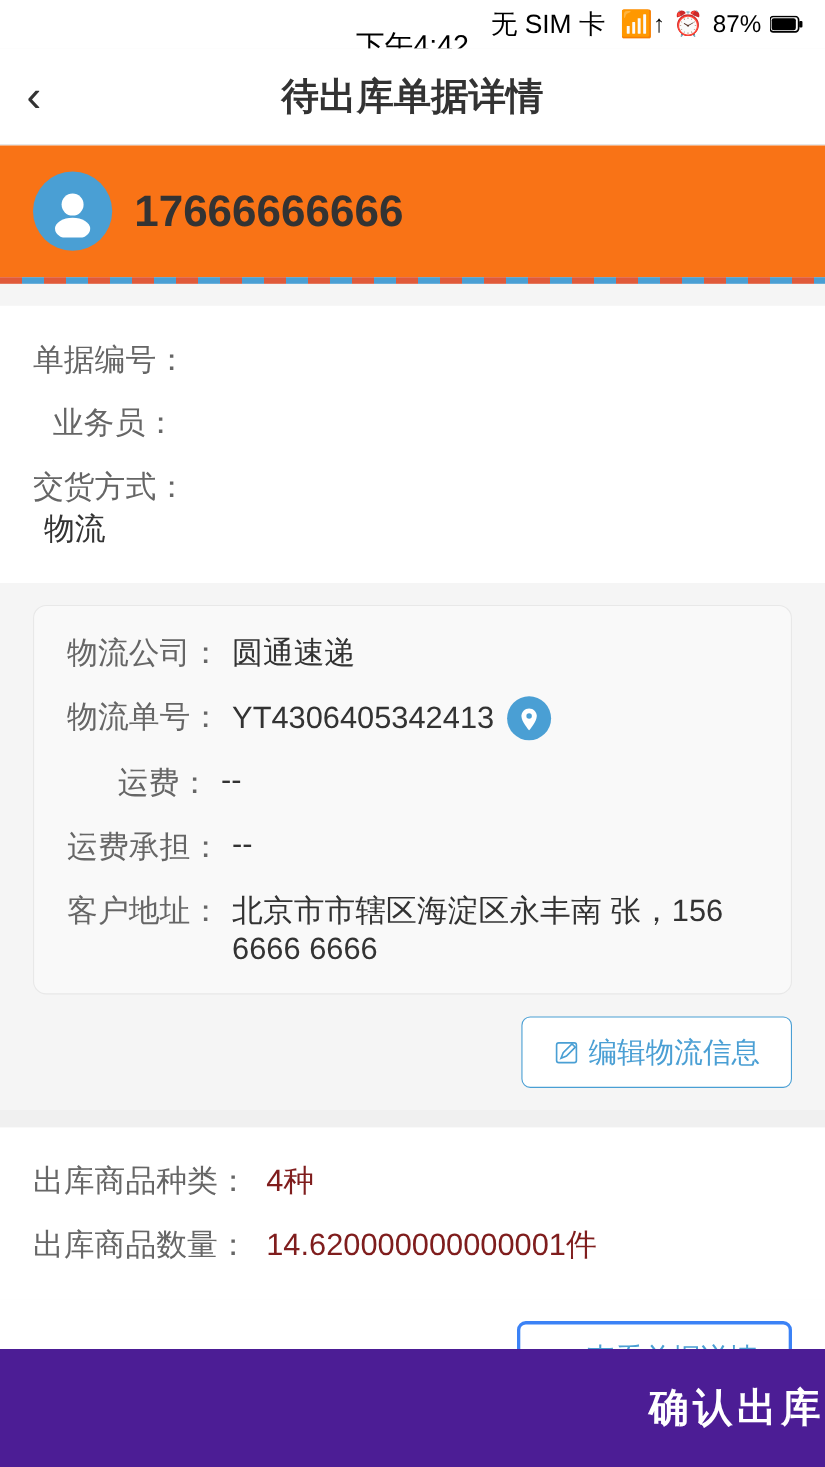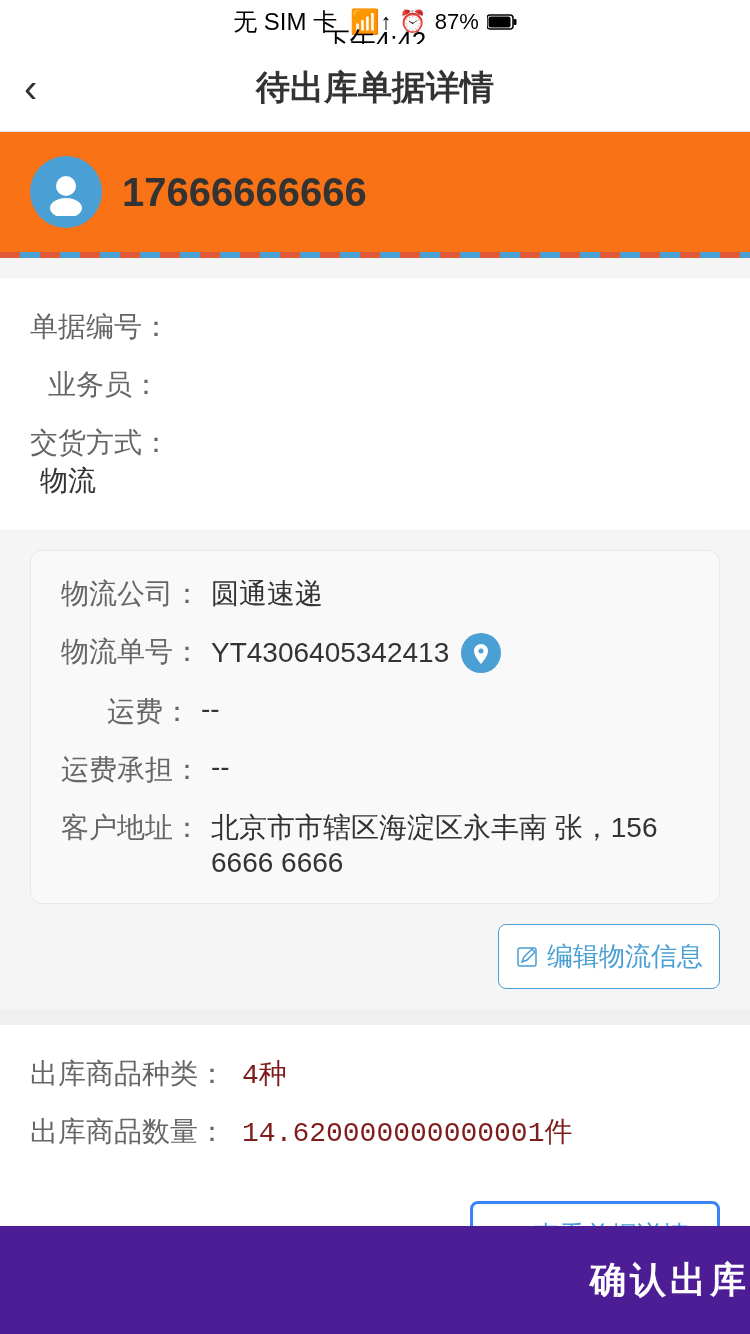--- a/index.html
+++ b/index.html
@@ -12,21 +12,21 @@
       position: relative;
     }
 
     
     .status-bar {
       width: 750px;
       height: 44px;
       background: #fff;
       display: flex;
       align-items: center;
-      justify-content: center;
+      justify-content: flex-end;
       padding: 0 20px;
     }
     .status-left {
       font-size: 24px;
       font-weight: 500;
       color: #000;
     }
     .status-center {
       font-size: 26px;
       font-weight: 500;
@@ -182,21 +182,21 @@
     .edit-logistics-btn {
       display: flex;
       align-items: center;
       justify-content: flex-end;
       padding: 0 30px;
       margin-bottom: 20px;
     }
     .btn-edit {
       border: 1px solid #4a9fd4;
       border-radius: 8px;
-      padding: 14px 16px;
+      padding: 14px 28px;
       color: #4a9fd4;
       font-size: 26px;
       background: #fff;
       display: flex;
       align-items: center;
       gap: 8px;
       cursor: pointer;
     }
 
     
@@ -209,21 +209,20 @@
     .goods-section {
       background: #fff;
       padding: 30px 30px;
       margin-top: 0;
     }
     .goods-row {
       display: flex;
       align-items: center;
       margin-bottom: 20px;
       font-size: 28px;
-      font-family: Liberation Mono, monospace;
     }
     .goods-row:last-child { margin-bottom: 0; }
     .goods-label {
       color: #666;
       min-width: 160px;
       flex-shrink: 0;
     }
     .goods-value {
       color: #7f1d1d;
       margin-left: 16px;

